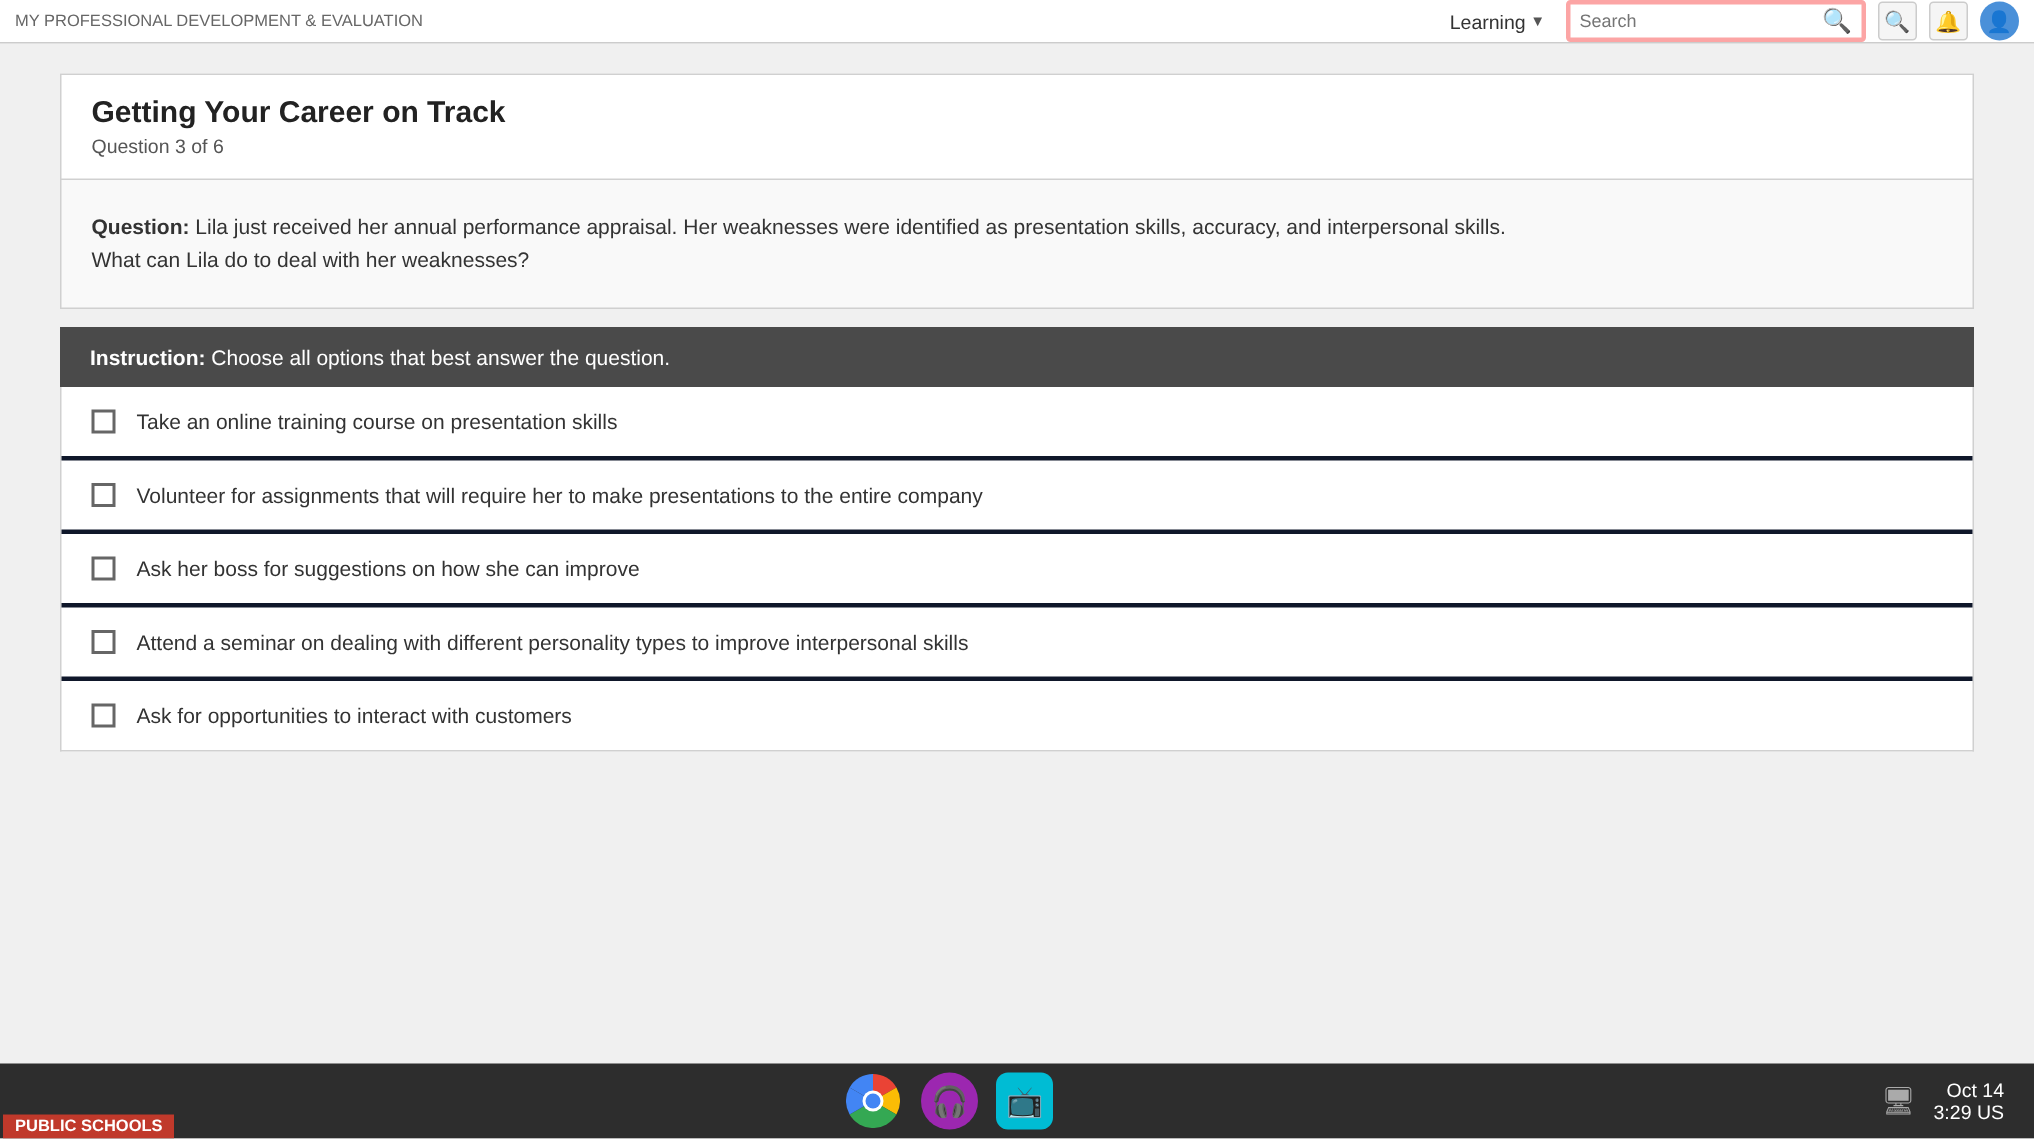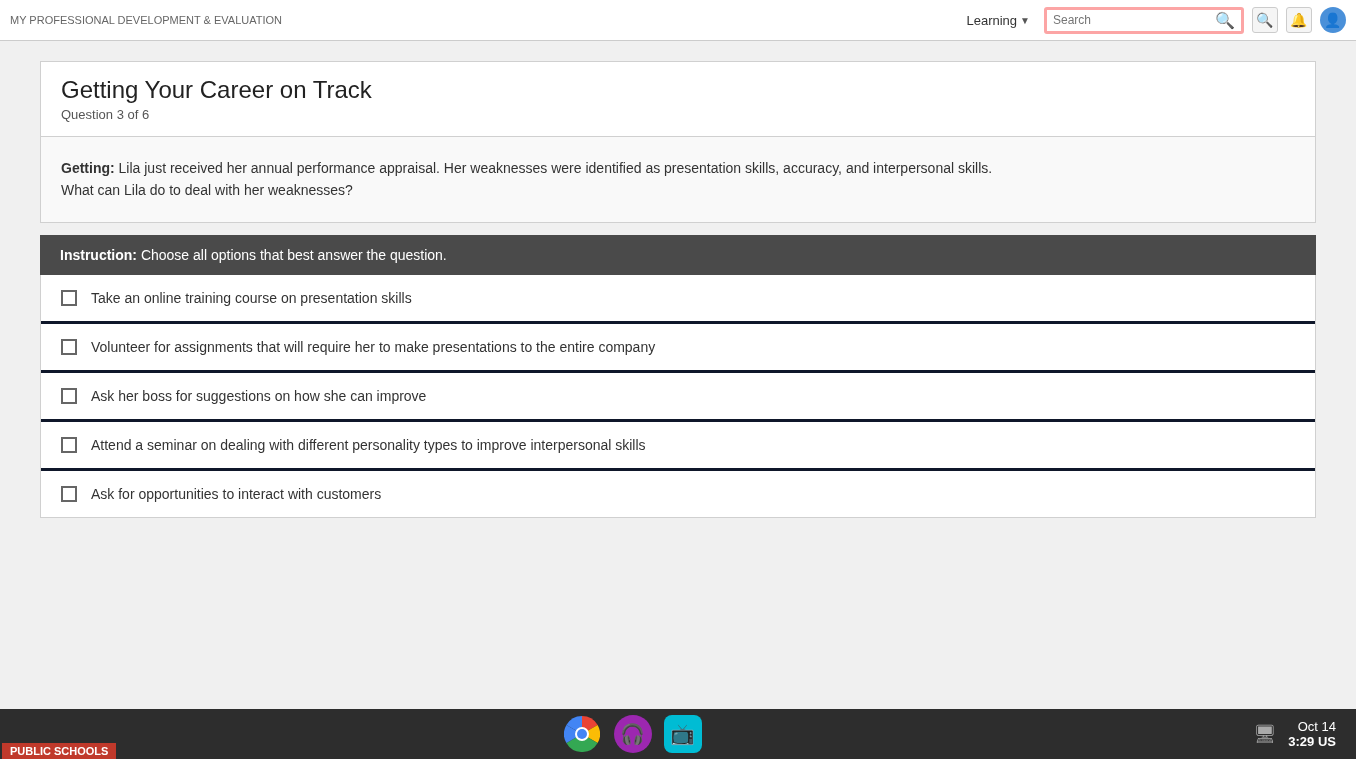--- a/index.html
+++ b/index.html
@@ -8,21 +8,21 @@
       background: #e8e8e8;
       width: 1356px;
       height: 759px;
       overflow: hidden;
       position: relative;
     }
 
     
     .top-nav {
       background: #fff;
-      height: 41px;
+      height: 29px;
       display: flex;
       align-items: center;
       justify-content: flex-end;
       padding: 0 10px;
       border-bottom: 1px solid #ccc;
       position: relative;
     }
     .top-nav-left {
       position: absolute;
       left: 10px;
@@ -98,22 +98,22 @@
     }
 
     
     .course-header {
       background: #fff;
       padding: 14px 20px;
       border: 1px solid #d0d0d0;
       margin-bottom: 0;
     }
     .course-title {
-      font-size: 24px;
-      font-weight: normal;
+      font-size: 20px;
+      font-weight: bold;
       color: #222;
     }
     .course-subtitle {
       font-size: 13px;
       color: #555;
       margin-top: 3px;
     }
 
     
     .question-block {
@@ -219,21 +219,20 @@
       font-size: 18px;
       cursor: pointer;
     }
     .taskbar-datetime {
       color: #fff;
       font-size: 13px;
       text-align: right;
     }
     .taskbar-time {
       font-size: 13px;
-      font-weight: bold;
     }
     .taskbar-date {
       font-size: 13px;
     }
     .bottom-label {
       position: absolute;
       bottom: 0;
       left: 2px;
       background: #c0392b;
       color: #fff;
@@ -266,21 +265,21 @@
 
 <div class="main-content">
 
   <div class="course-header">
     <div class="course-title">Getting Your Career on Track</div>
     <div class="course-subtitle">Question 3 of 6</div>
   </div>
 
   <div class="question-block">
     <div class="question-text">
-      <strong>Getting:</strong><span> Lila just received her annual performance appraisal. Her weaknesses were identified as presentation skills, accuracy, and interpersonal skills.</span>
+      <strong>Question:</strong><span> Lila just received her annual performance appraisal. Her weaknesses were identified as presentation skills, accuracy, and interpersonal skills.</span>
       <br>
       <span>What can Lila do to deal with her weaknesses?</span>
     </div>
   </div>
 
   <div class="instruction-bar">
     <strong>Instruction:</strong><span> Choose all options that best answer the question.</span>
   </div>
 
   <div class="answer-options">

